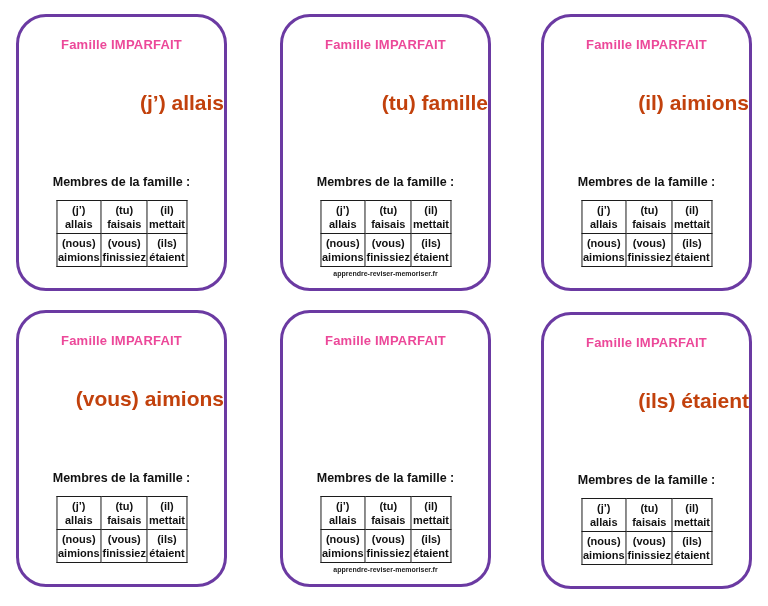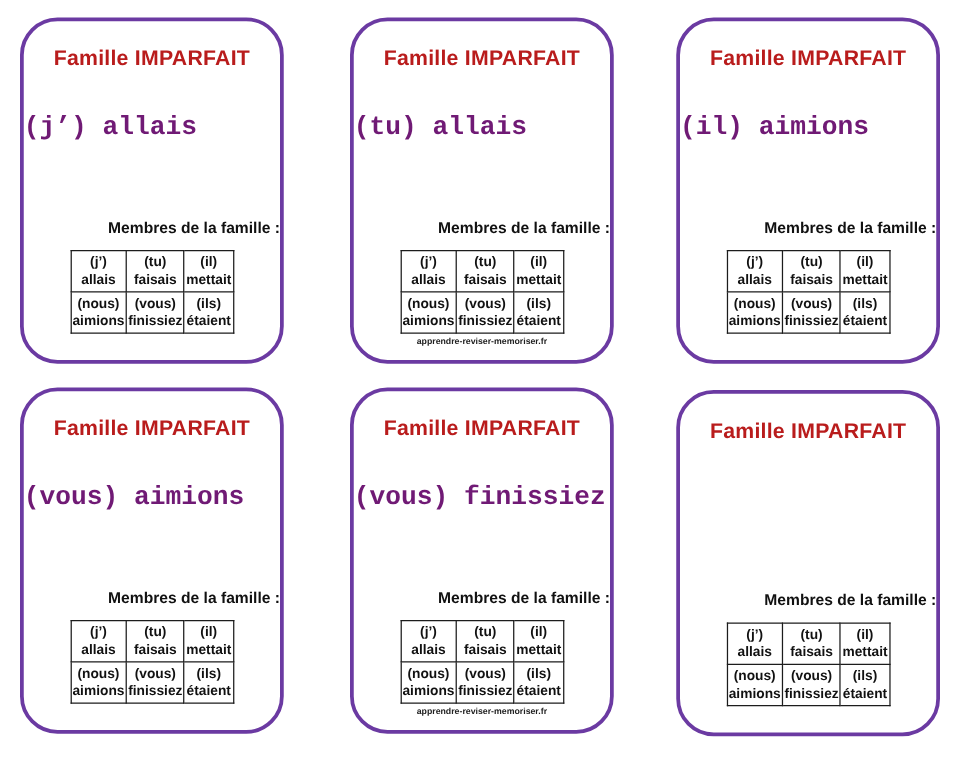--- a/index.html
+++ b/index.html
@@ -12,36 +12,35 @@
   .card {
     position: absolute;
     width: 205px; height: 271px;
     border: 3.5px solid #6b3aa2;
     border-radius: 30px;
     background: #ffffff;
   }
   .card-header {
     position: absolute; top: 20px; left: 0; right: 0;
     text-align: center;
-    color: #b91c1c;
-    font-weight: bold;
-    font-size: 17px;
+    color: #ec4899;
+    font-weight: bold;
+    font-size: 13px;
     letter-spacing: 0.2px;
   }
   .card-title {
     position: absolute; top: 74px; left: 0; right: 0;
-    text-align: left;
-    color: #701a75;
+    text-align: right;
+    color: #c2410c;
     font-weight: bold;
     font-size: 21px;
-    font-family: Liberation Mono, monospace;
   }
   .members-label {
     position: absolute; top: 158px; left: 0; right: 0;
-    text-align: right;
+    text-align: center;
     color: #111111;
     font-weight: bold;
     font-size: 12.5px;
   }
   .fam-table {
     position: absolute; top: 183px; left: 50%;
     transform: translateX(-50%);
     border-collapse: collapse;
     background: #ffffff;
   }
@@ -110,21 +109,21 @@
               <span class="pronoun">(ils)</span>
               <span class="verb">étaient</span>
             </td>
       </tr>
     </tbody>
       </table>
   </div>
 
   <div class="card pos-r1c2">
     <div class="card-header">Famille IMPARFAIT</div>
-    <div class="card-title">(tu) allais</div>
+    <div class="card-title">(tu) famille</div>
     <div class="members-label">Membres de la famille :</div>
     <table class="fam-table">
       <tbody>
           <tr>
         <td>
               <span class="pronoun">(j’)</span>
               <span class="verb">allais</span>
             </td>
         <td>
               <span class="pronoun">(tu)</span>
@@ -225,21 +224,20 @@
               <span class="pronoun">(ils)</span>
               <span class="verb">étaient</span>
             </td>
       </tr>
     </tbody>
       </table>
   </div>
 
   <div class="card pos-r2c2">
     <div class="card-header">Famille IMPARFAIT</div>
-    <div class="card-title">(vous) finissiez</div>
     <div class="members-label">Membres de la famille :</div>
     <table class="fam-table">
       <tbody>
           <tr>
         <td>
               <span class="pronoun">(j’)</span>
               <span class="verb">allais</span>
             </td>
         <td>
               <span class="pronoun">(tu)</span>
@@ -264,20 +262,21 @@
               <span class="verb">étaient</span>
             </td>
       </tr>
     </tbody>
       </table>
     <div class="site-footer">apprendre-reviser-memoriser.fr</div>
   </div>
 
   <div class="card pos-r2c3">
     <div class="card-header">Famille IMPARFAIT</div>
+    <div class="card-title">(ils) étaient</div>
     <div class="members-label">Membres de la famille :</div>
     <table class="fam-table">
       <tbody>
           <tr>
         <td>
               <span class="pronoun">(j’)</span>
               <span class="verb">allais</span>
             </td>
         <td>
               <span class="pronoun">(tu)</span>

